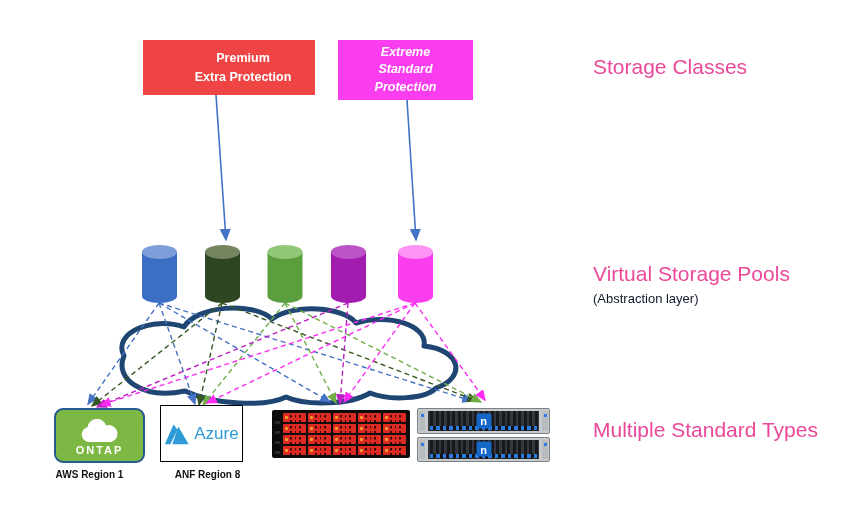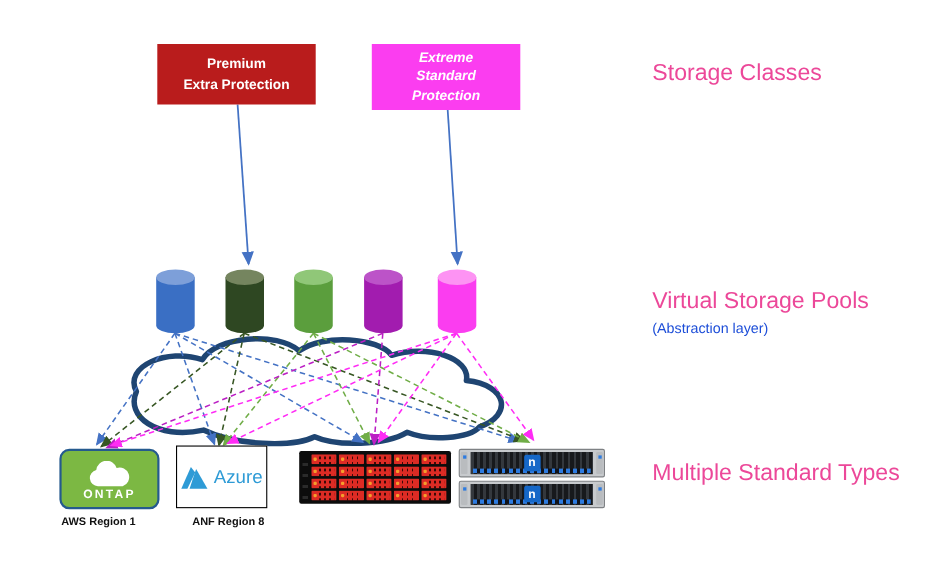--- a/index.html
+++ b/index.html
@@ -6,27 +6,27 @@
   #canvas{
     position:relative;width:848px;height:527px;background:#ffffff;overflow:hidden;
     font-family:"Liberation Sans",sans-serif;
   }
   .abs{position:absolute;}
   
   .class-box{
     display:flex;align-items:center;justify-content:center;text-align:center;
     color:#fff;font-size:12.5px;font-weight:600;line-height:1.5;white-space:pre-line;
   }
-  .box-premium{left:143px;top:40px;width:144px;height:55px;background:#b91c1c;}
+  .box-premium{left:143px;top:40px;width:144px;height:55px;background:#ef4444;padding-left:28px;}
   .box-extreme{left:338px;top:40px;width:135px;height:60px;background:#FB3DF0;line-height:1.4;font-style:italic;}
   
   .section-label{color:#ec4899;font-size:21px;white-space:nowrap;}
   .lbl-classes{left:593px;top:55px;}
   .pools-group{left:593px;top:262px;text-align:left;}
-  .pools-group .sub{font-size:13px;margin-top:5px;color:#1d4ed8;}
+  .pools-group .sub{font-size:13px;margin-top:5px;color:#0f172a;}
   .lbl-backends{left:593px;top:418px;}
   
   #diagram-svg{position:absolute;left:0;top:0;}
   
   .ontap-box{
     left:54px;top:408px;width:91px;height:55px;background:#7CB843;
     border:2px solid #255A8E;border-radius:9px;box-sizing:border-box;
     display:flex;flex-direction:column;align-items:center;justify-content:flex-end;
   }
   .ontap-text{color:#fff;font-weight:bold;font-size:11px;letter-spacing:2px;margin-bottom:5px;}

